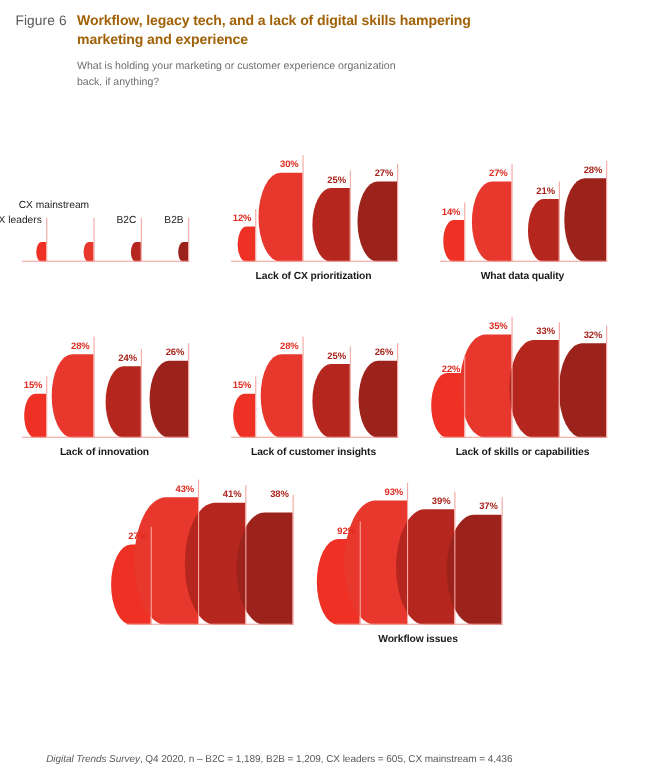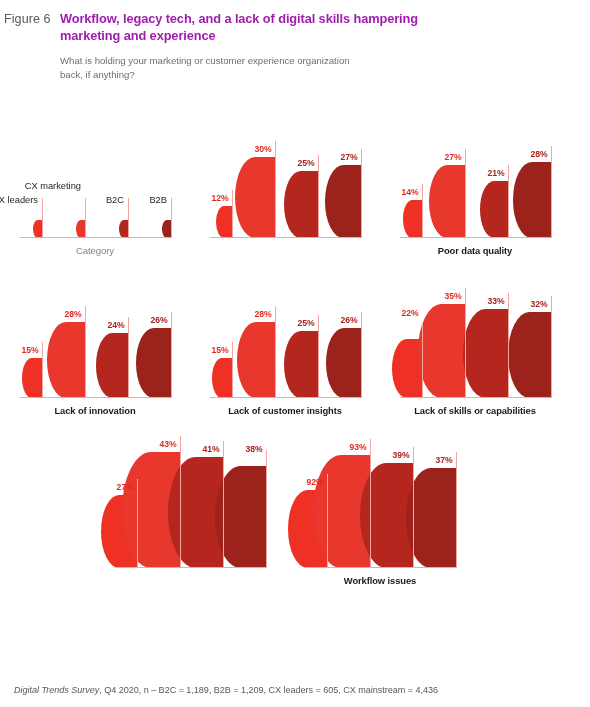--- a/index.html
+++ b/index.html
@@ -14,41 +14,41 @@
     font-family: "Liberation Sans", sans-serif;
     color: #231f20;
     overflow: hidden;
   }
 
   
   .header {
     position: absolute;
     left: 0; top: 0;
     width: 590px;
-    padding: 10px 14px 0 4px;
+    padding: 10px 14px 0 14px;
     box-sizing: border-box;
   }
   .head-row {
     display: flex;
     align-items: flex-start;
   }
   .fig-num {
     font-size: 12.5px;
     color: #58595b;
     width: 56px;
     flex: 0 0 56px;
     line-height: 1.35;
     padding-top: 1px;
     letter-spacing: .1px;
   }
   .fig-title {
     font-size: 12.8px;
     font-weight: bold;
     line-height: 1.36;
-    color: #a21caf;
+    color: #a16207;
     letter-spacing: -.1px;
     max-width: 390px;
   }
   .fig-sub {
     margin-left: 56px;
     margin-top: 9px;
     font-size: 9.6px;
     line-height: 1.45;
     color: #6d6e71;
     max-width: 300px;
@@ -132,21 +132,21 @@
 
   
   .footnote {
     position: absolute;
     left: 14px;
     bottom: 12px;
     font-size: 9.1px;
     color: #58595b;
     letter-spacing: -.05px;
   }
-  .footnote i { font-style: italic; }
+  .footnote i { font-style: italic; margin-left: 28px; }
 </style>
 </head>
 <body>
 
 <div class="header">
   <div class="head-row">
     <div class="fig-num">Figure 6</div>
     <div class="fig-title">Workflow, legacy tech, and a lack of digital skills hampering marketing and experience</div>
   </div>
   <div class="fig-sub">What is holding your marketing or customer experience organization back, if anything?</div>
@@ -158,61 +158,61 @@
         <div class="plot" style="height: 128px;">
           <div class="disc" style="width: 9px; height: 18px; left: 33px; background: rgb(238, 49, 36);"></div>
           <div class="disc" style="width: 9px; height: 18px; left: 76px; background: rgb(232, 55, 44);"></div>
           <div class="disc" style="width: 9px; height: 18px; left: 119px; background: rgb(181, 38, 30);"></div>
           <div class="disc" style="width: 9px; height: 18px; left: 162px; background: rgb(156, 35, 27);"></div>
           <div class="tick" style="left: 42px; height: 40px;"></div>
           <div class="tick" style="left: 85px; height: 40px;"></div>
           <div class="tick" style="left: 128px; height: 40px;"></div>
           <div class="tick" style="left: 171px; height: 40px;"></div>
           <div class="legend-label" style="bottom: 33px; left: 41px;">CX leaders</div>
-          <div class="legend-label" style="bottom: 47px; left: 84px;">CX marketing</div>
+          <div class="legend-label" style="bottom: 47px; left: 84px;">CX mainstream</div>
           <div class="legend-label" style="bottom: 33px; left: 127px;">B2C</div>
           <div class="legend-label" style="bottom: 33px; left: 170px;">B2B</div>
           <div class="baseline"></div>
         </div>
-        <div class="panel-title axis">Category</div>
       </div>
       <div class="panel">
         <div class="plot" style="height: 128px;">
           <div class="disc" style="width: 16.186px; height: 32.3721px; left: 25.814px; background: rgb(238, 49, 36);"></div>
           <div class="disc" style="width: 40.4651px; height: 80.9302px; left: 44.5349px; background: rgb(232, 55, 44);"></div>
           <div class="disc" style="width: 33.7209px; height: 67.4419px; left: 94.2791px; background: rgb(181, 38, 30);"></div>
           <div class="disc" style="width: 36.4186px; height: 72.8372px; left: 134.581px; background: rgb(156, 35, 27);"></div>
           <div class="tick" style="left: 42px; height: 48.3721px;"></div>
           <div class="tick" style="left: 85px; height: 96.9302px;"></div>
           <div class="tick" style="left: 128px; height: 83.4419px;"></div>
           <div class="tick" style="left: 171px; height: 88.8372px;"></div>
           <div class="dlabel" style="bottom: 35.3721px; left: 41px;">12%</div>
           <div class="dlabel" style="bottom: 83.9302px; left: 84px;">30%</div>
           <div class="dlabel dark" style="bottom: 70.4419px; left: 127px;">25%</div>
           <div class="dlabel dark" style="bottom: 75.8372px; left: 170px;">27%</div>
           <div class="baseline"></div>
         </div>
+        <div class="panel-title">Lack of CX prioritization</div>
       </div>
       <div class="panel">
         <div class="plot" style="height: 128px;">
           <div class="disc" style="width: 18.8837px; height: 37.7674px; left: 23.1163px; background: rgb(238, 49, 36);"></div>
           <div class="disc" style="width: 36.4186px; height: 72.8372px; left: 48.5814px; background: rgb(232, 55, 44);"></div>
           <div class="disc" style="width: 28.3256px; height: 56.6512px; left: 99.6744px; background: rgb(181, 38, 30);"></div>
           <div class="disc" style="width: 37.7674px; height: 75.5349px; left: 133.233px; background: rgb(156, 35, 27);"></div>
           <div class="tick" style="left: 42px; height: 53.7674px;"></div>
           <div class="tick" style="left: 85px; height: 88.8372px;"></div>
           <div class="tick" style="left: 128px; height: 72.6512px;"></div>
           <div class="tick" style="left: 171px; height: 91.5349px;"></div>
           <div class="dlabel" style="bottom: 40.7674px; left: 41px;">14%</div>
           <div class="dlabel" style="bottom: 75.8372px; left: 84px;">27%</div>
           <div class="dlabel dark" style="bottom: 59.6512px; left: 127px;">21%</div>
           <div class="dlabel dark" style="bottom: 78.5349px; left: 170px;">28%</div>
           <div class="baseline"></div>
         </div>
-        <div class="panel-title">Poor data quality</div>
+        <div class="panel-title">What data quality</div>
       </div>
     </div>
     <div class="row" style="margin-top: 14px;">
       <div class="panel">
         <div class="plot" style="height: 128px;">
           <div class="disc" style="width: 20.2326px; height: 40.4651px; left: 21.7674px; background: rgb(238, 49, 36);"></div>
           <div class="disc" style="width: 37.7674px; height: 75.5349px; left: 47.2326px; background: rgb(232, 55, 44);"></div>
           <div class="disc" style="width: 32.3721px; height: 64.7442px; left: 95.6279px; background: rgb(181, 38, 30);"></div>
           <div class="disc" style="width: 35.0698px; height: 70.1395px; left: 135.93px; background: rgb(156, 35, 27);"></div>
           <div class="tick" style="left: 42px; height: 56.4651px;"></div>
@@ -248,21 +248,21 @@
       <div class="panel">
         <div class="plot" style="height: 128px;">
           <div class="disc" style="width: 29.6744px; height: 59.3488px; left: 12.3256px; background: rgb(238, 49, 36);"></div>
           <div class="disc" style="width: 47.2093px; height: 94.4186px; left: 37.7907px; background: rgb(232, 55, 44);"></div>
           <div class="disc" style="width: 44.5116px; height: 89.0233px; left: 83.4884px; background: rgb(181, 38, 30);"></div>
           <div class="disc" style="width: 43.1628px; height: 86.3256px; left: 127.837px; background: rgb(156, 35, 27);"></div>
           <div class="tick" style="left: 42px; height: 75.3488px;"></div>
           <div class="tick" style="left: 85px; height: 110.419px;"></div>
           <div class="tick" style="left: 128px; height: 105.023px;"></div>
           <div class="tick" style="left: 171px; height: 102.326px;"></div>
-          <div class="dlabel" style="bottom: 80px; left: 41px; text-align: center;">22%</div>
+          <div class="dlabel" style="bottom: 58px; left: 41px; text-align: center;">22%</div>
           <div class="dlabel" style="bottom: 97.4186px; left: 84px;">35%</div>
           <div class="dlabel dark" style="bottom: 92.0233px; left: 127px;">33%</div>
           <div class="dlabel dark" style="bottom: 89.3256px; left: 170px;">32%</div>
           <div class="baseline"></div>
         </div>
         <div class="panel-title">Lack of skills or capabilities</div>
       </div>
     </div>
     <div class="row" style="margin-left: 95px; margin-top: 14px;">
       <div class="panel">

